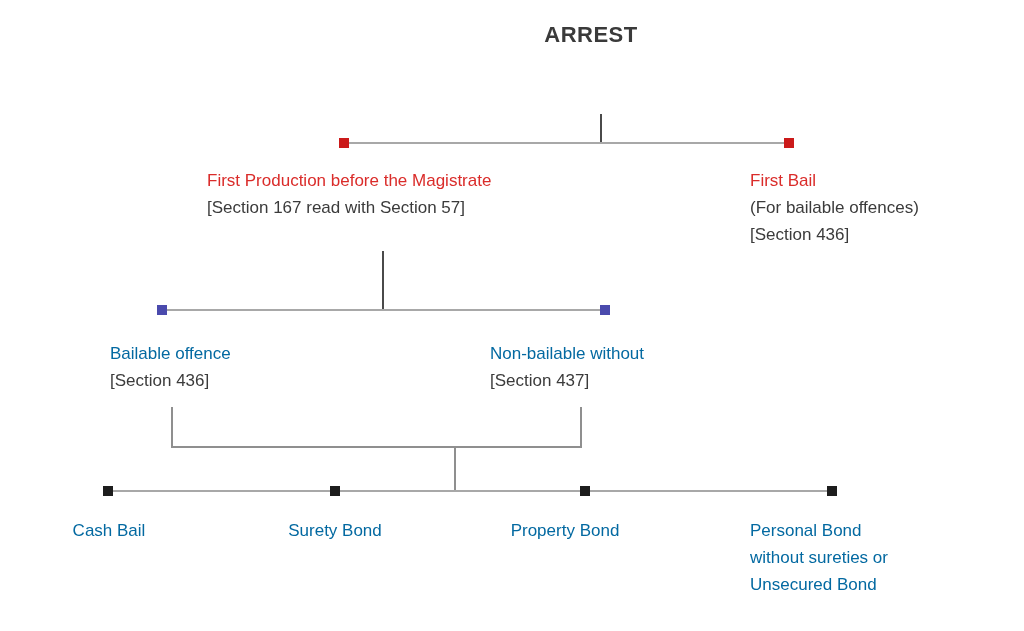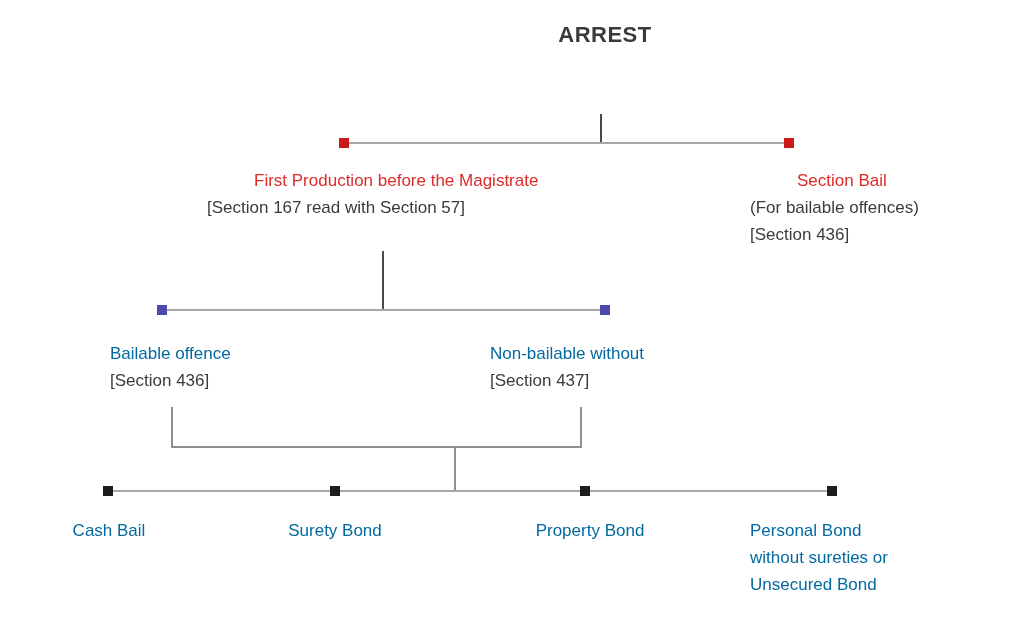--- a/index.html
+++ b/index.html
@@ -37,51 +37,51 @@
     letter-spacing: 0.5px;
     text-align: center;
   }
   .subtitle {
     position: absolute;
     font-size: 15px;
     color: #3f3f3f;
     text-align: center;
   }
   .node { position: absolute; font-size: 17px; line-height: 27px; }
-  .heading-red  { color: #da2c2a; margin-left: 47px; }
+  .heading-red  { color: #da2c2a; }
   .heading-blue { color: #0369a1; }
   .detail { color: #3b3b3b; }
   .bond-label {
     position: absolute;
     font-size: 17px;
     line-height: 27px;
     color: #0369a1;
     text-align: center;
   }
   .bond-label.left-align { text-align: left; white-space: pre-line; }
 </style>
 </head>
 <body>
 
 <div id="canvas">
 
-  <div class="title" style="left:455px; top:22px; width:300px;">ARREST</div>
+  <div class="title" style="left:441px; top:22px; width:300px;">ARREST</div>
 
   <div class="vline" style="left:600px; top:114px; height:29px;"></div>
   <div class="hline" style="left:344px; top:142px; width:445px;"></div>
   <div class="sq sq-red" style="left:339px; top:138px;"></div>
   <div class="sq sq-red" style="left:784px; top:138px;"></div>
 
   <div class="node" style="left:207px; top:167px;">
     <div class="heading-red">First Production before the Magistrate</div>
     <div class="detail">[Section 167 read with Section 57]</div>
   </div>
 
   <div class="node" style="left:750px; top:167px;">
-    <div class="heading-red">Section Bail</div>
+    <div class="heading-red">First Bail</div>
     <div class="detail">(For bailable offences)</div>
     <div class="detail">[Section 436]</div>
   </div>
 
   <div class="vline" style="left:382px; top:251px; height:59px;"></div>
   <div class="hline" style="left:162px; top:309px; width:443px;"></div>
   <div class="sq sq-blue" style="left:157px; top:305px;"></div>
   <div class="sq sq-blue" style="left:600px; top:305px;"></div>
 
   <div class="node" style="left:110px; top:340px;">
@@ -100,18 +100,18 @@
   <div class="bline-v" style="left:454px; top:448px; height:43px;"></div>
 
   <div class="hline" style="left:108px; top:490px; width:724px;"></div>
   <div class="sq sq-black" style="left:103px; top:486px;"></div>
   <div class="sq sq-black" style="left:330px; top:486px;"></div>
   <div class="sq sq-black" style="left:580px; top:486px;"></div>
   <div class="sq sq-black" style="left:827px; top:486px;"></div>
 
   <div class="bond-label" style="left:38px; top:517px; width:142px;">Cash Bail</div>
   <div class="bond-label" style="left:264px; top:517px; width:142px;">Surety Bond</div>
-  <div class="bond-label" style="left:519px; top:517px; width:142px;">Property Bond</div>
+  <div class="bond-label" style="left:494px; top:517px; width:142px;">Property Bond</div>
   <div class="bond-label left-align" style="left:750px; top:517px; width:220px;">Personal Bond
 without sureties or
 Unsecured Bond</div>
 
 </div>
 
 </body></html>

